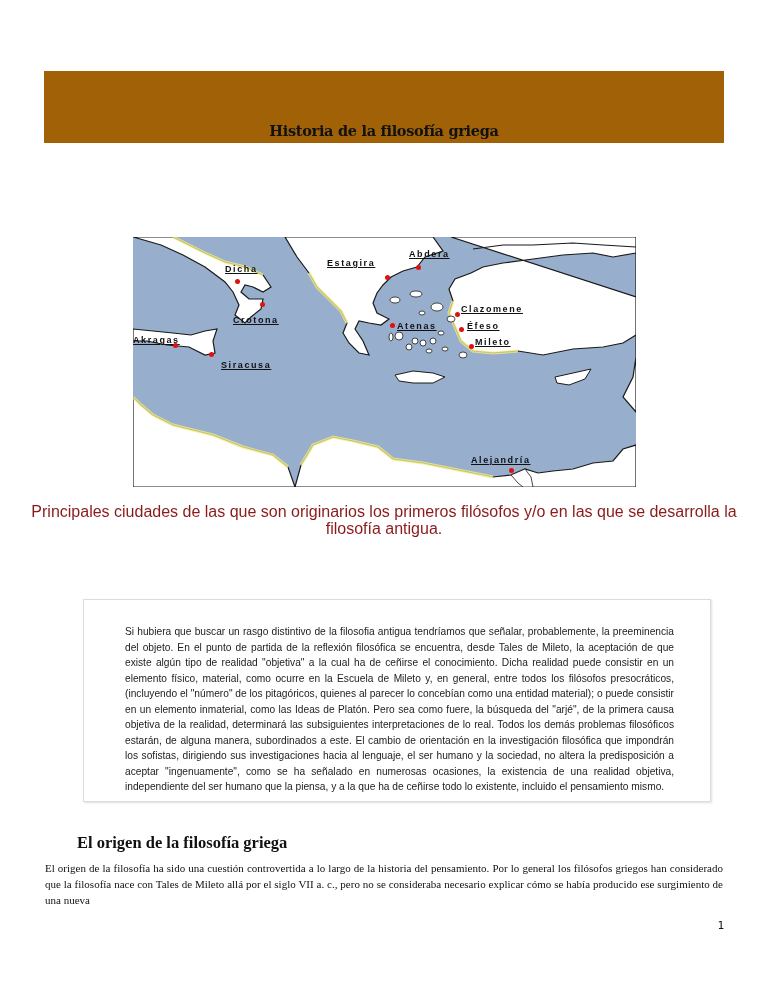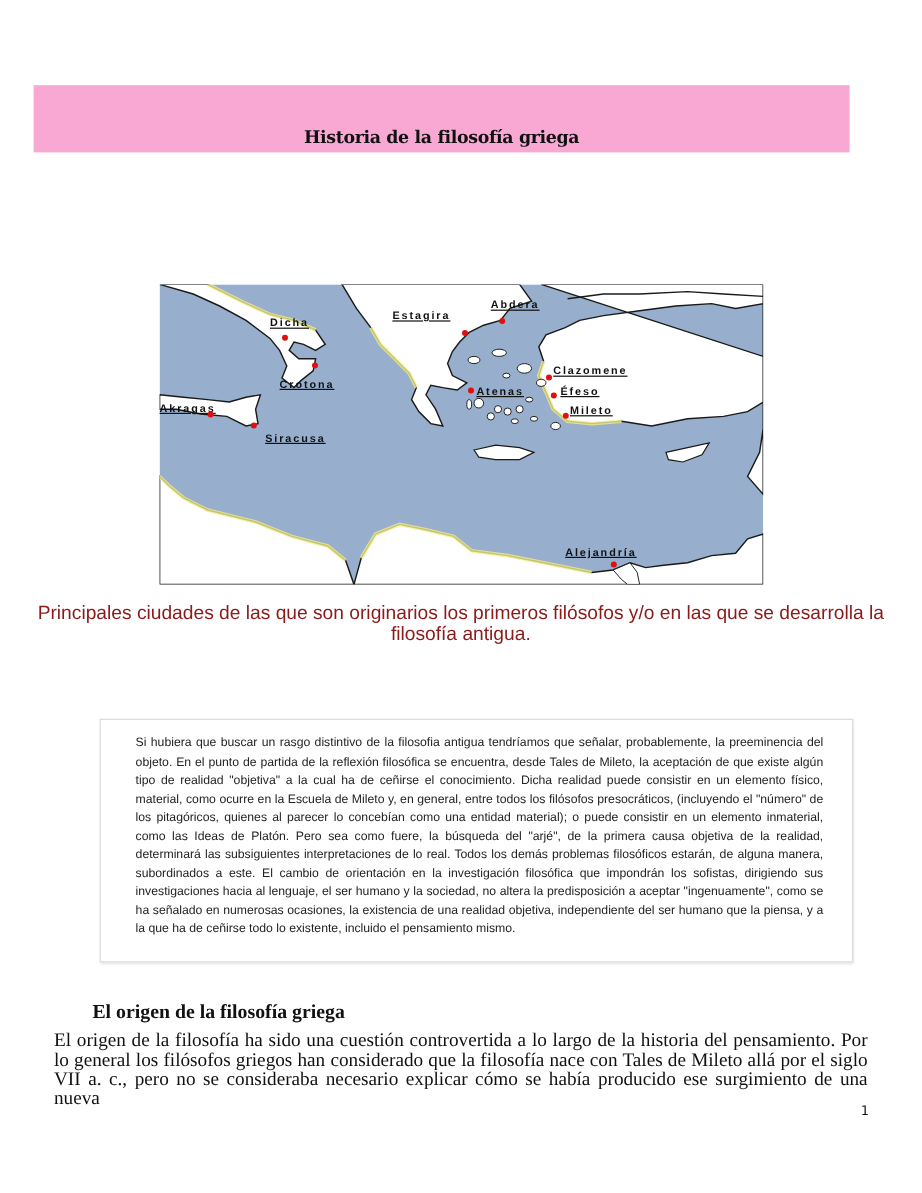--- a/index.html
+++ b/index.html
@@ -1,19 +1,19 @@
 <!DOCTYPE html>
 <html><head>
 <meta charset="utf-8">
 <style>
   html, body { margin: 0; padding: 0; background: #ffffff; }
   body { width: 768px; height: 994px; position: relative; overflow: hidden; font-family: "Liberation Serif", serif; color: #111; }
   .title-band {
-    position: absolute; left: 28px; top: 71px; width: 680px; height: 56px;
-    background: #f9a8d4;
+    position: absolute; left: 44px; top: 71px; width: 680px; height: 72px;
+    background: #a16207;
   }
   .title-band h1 {
     position: absolute; left: 0; right: 0; bottom: 4px; margin: 0;
     text-align: center; font-family: "DejaVu Serif", serif; font-weight: bold;
     font-size: 14.5px; letter-spacing: -0.3px; color: #111;
   }
   .map {
     position: absolute; left: 133px; top: 237px; width: 503px; height: 250px;
   }
   .map svg { width: 100%; height: 100%; display: block; }
@@ -28,30 +28,30 @@
     position: absolute; left: 20px; width: 728px; top: 503px;
     text-align: center; font-family: "Liberation Sans", sans-serif;
     font-size: 16px; line-height: 17px; color: #8b1a1a;
   }
   .quote-box {
     position: absolute; left: 83px; top: 599px; width: 628px; height: 203px;
     border: 1px solid #dcdcdc; box-shadow: 1px 1px 2px rgba(0,0,0,0.12);
     background: #fff; box-sizing: border-box; padding: 8px 20px 0 25px;
   }
   .quote-box p {
-    margin: 4px; font-family: "Liberation Sans", sans-serif; font-size: 10.2px;
+    margin: 16px; font-family: "Liberation Sans", sans-serif; font-size: 10.2px;
     line-height: 15.55px; text-align: justify; color: #222;
   }
   .section-heading {
     position: absolute; left: 61px; top: 817px; margin: 16px;
     font-family: "Liberation Serif", serif; font-weight: bold; font-size: 16.5px; color: #111;
   }
   .body-text {
     position: absolute; left: 45px; top: 860px; width: 678px; margin: 0;
-    font-family: "Liberation Serif", serif; font-size: 16px; line-height: 16px;
+    font-family: "Liberation Serif", serif; font-size: 11px; line-height: 16px;
     text-align: justify; color: #111;
   }
   .page-number {
     position: absolute; right: 44px; top: 919px;
     font-family: "DejaVu Sans Mono", monospace; font-size: 11px; color: #111;
   }
 </style>
 </head>
 <body>
 

